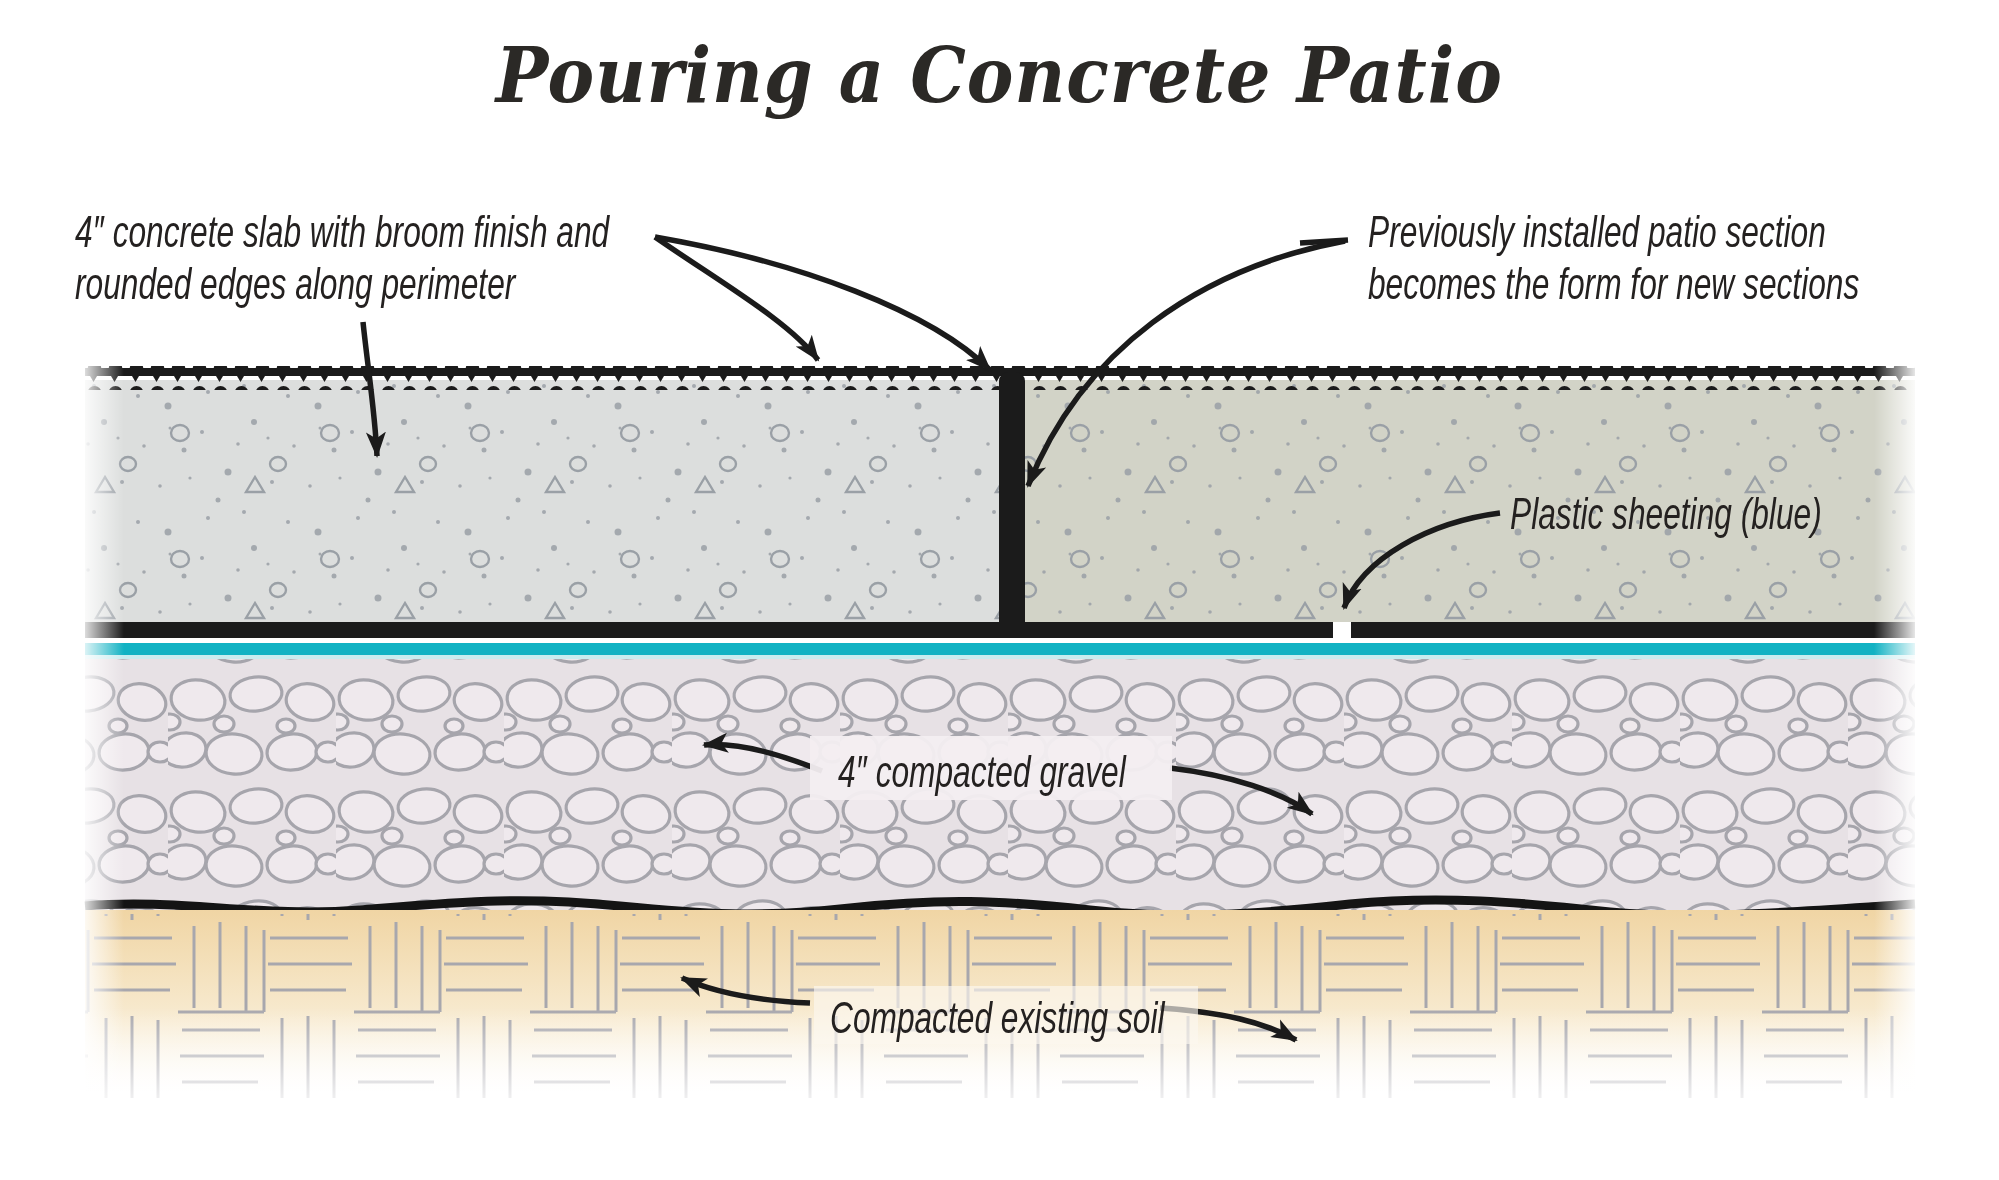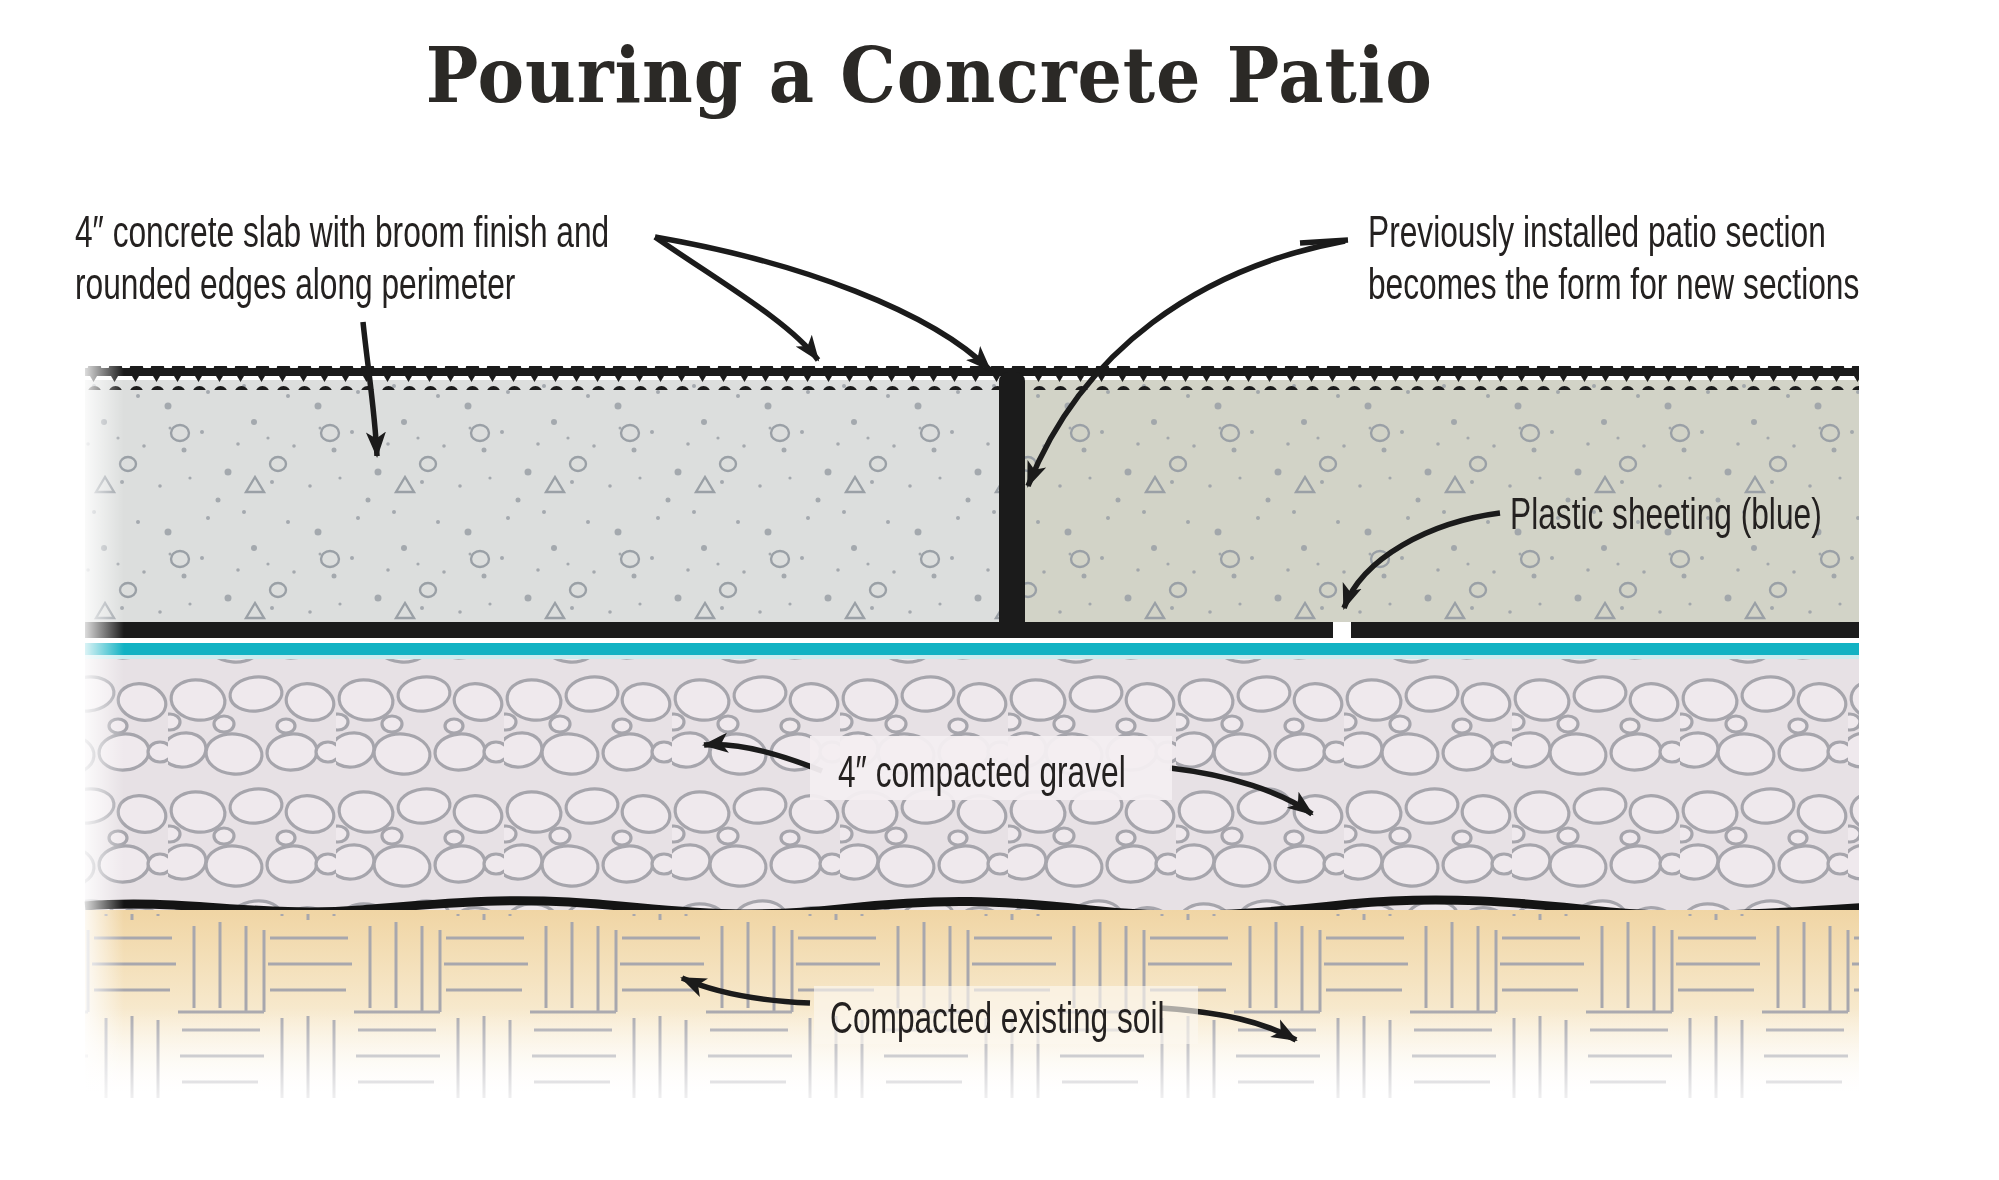--- a/index.html
+++ b/index.html
@@ -1,18 +1,18 @@
 <!DOCTYPE html>
 <html><head>
 <meta charset="utf-8">
 <style>
   html,body { margin:0; padding:0; background:#ffffff; }
   .canvas {
-    position:relative; width:1859px; height:1180px; background:#ffffff;
-    font-family:"Liberation Sans", sans-serif; overflow:hidden;
+    position:relative; width:1999px; height:1180px; background:#ffffff;
+    font-family:"Liberation Sans", sans-serif; overflow:hidden;font-style:italic;
   }
   svg.diagram { position:absolute; left:0; top:0; }
   .title {
     position:absolute; left:0; right:0; top:28px; text-align:center;
     font-family:"DejaVu Serif", serif; font-weight:bold; font-size:76px;
     color:#2b2926; letter-spacing:1px; line-height:96px;
   }
   .title span { display:inline-block; transform:scaleX(0.92); }
   .lbl {
     position:absolute; white-space:nowrap; color:#242120;

